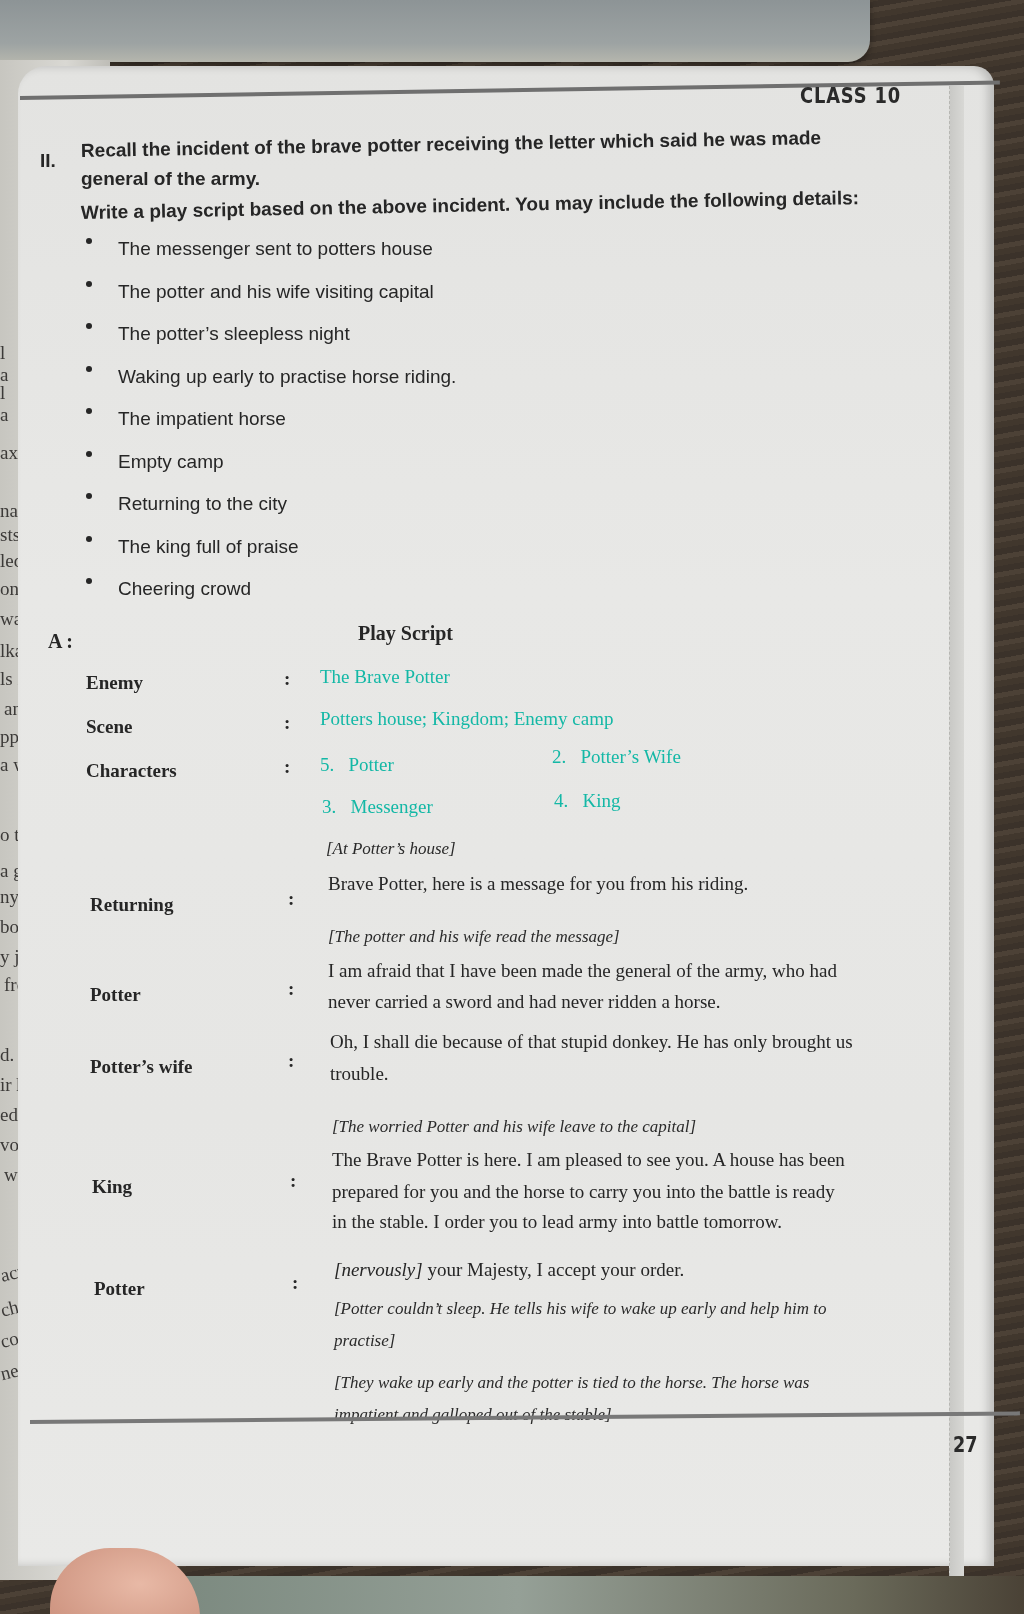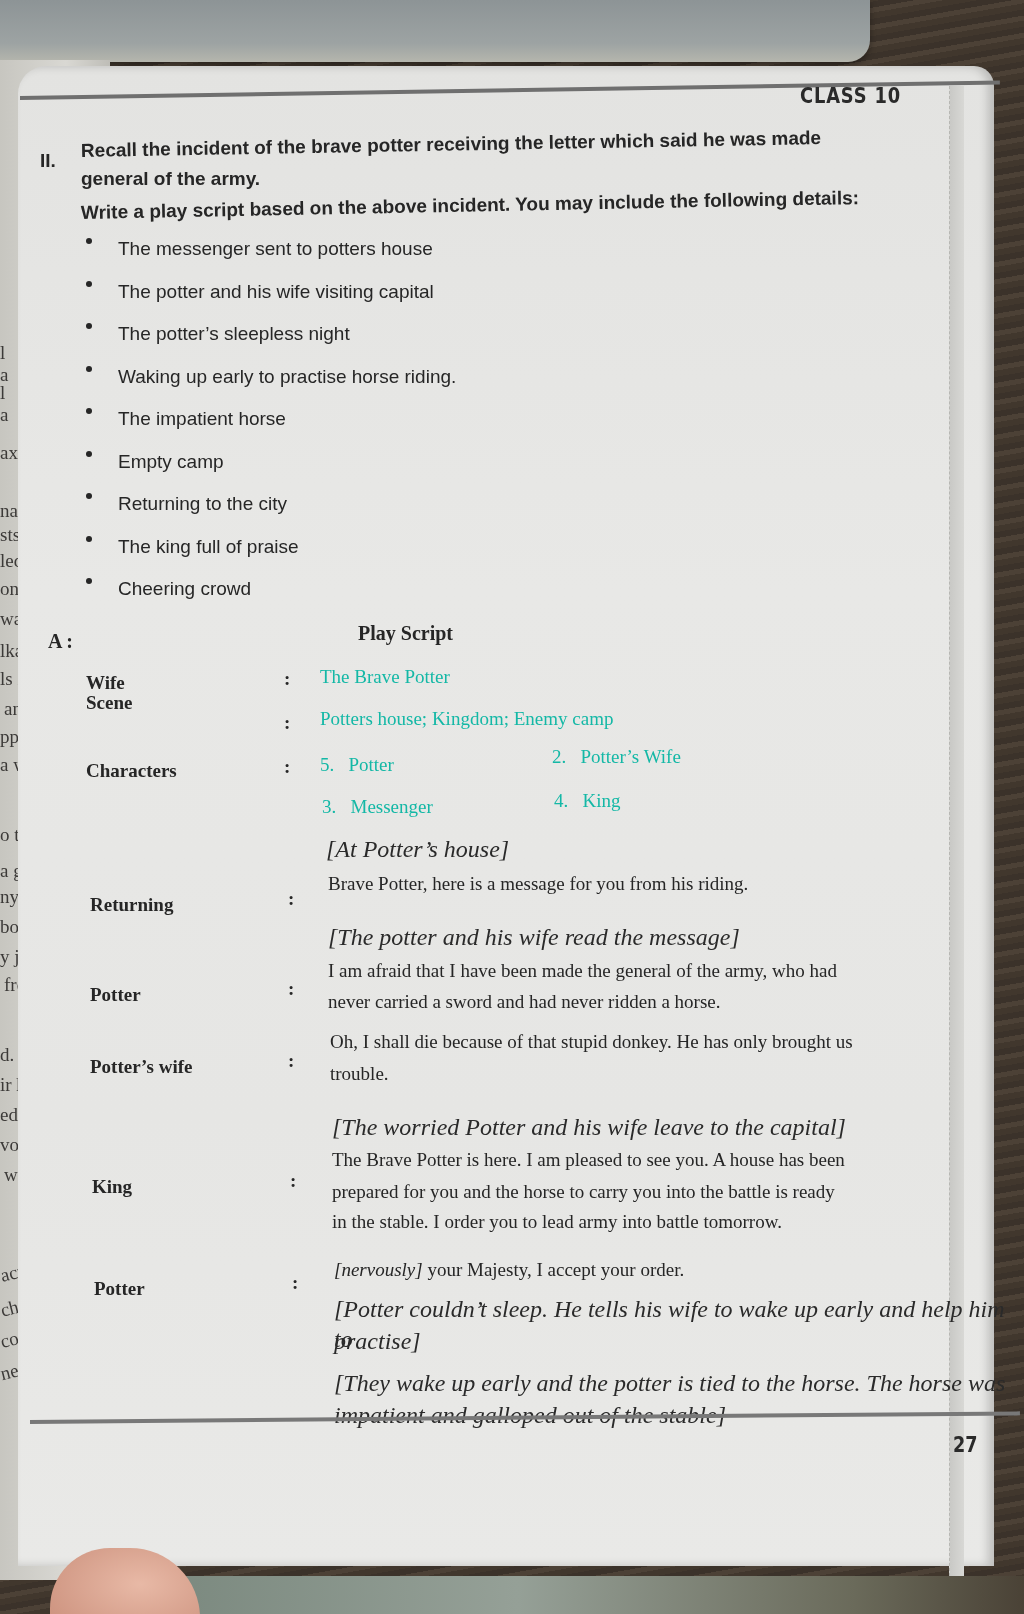--- a/index.html
+++ b/index.html
@@ -42,21 +42,21 @@
     .q-line2 { left:81px; top:168px; }
     .q-instr { left:81px; top:202px; transform:rotate(-1.1deg); transform-origin:left; }
     .bullets { position:absolute; left:86px; top:238px; margin:0; padding:0; list-style:none; font-family:"Liberation Sans", sans-serif; font-size:19px; color:#262626; }
     .bullets li { height:42.5px; display:flex; align-items:flex-start; }
     .bullet-dot { width:6px; height:6px; border-radius:50%; background:#262626; margin-right:26px; display:inline-block; }
     .answer-label { position:absolute; left:48px; top:630px; font-weight:bold; font-size:20px; color:#262626; }
     .script-heading { position:absolute; left:358px; top:622px; font-weight:bold; font-size:20px; color:#262626; }
     .label { position:absolute; font-weight:bold; font-size:19px; color:#262626; }
     .colon { position:absolute; font-weight:bold; font-size:19px; color:#262626; }
     .val { position:absolute; font-size:19px; color:#14b8a6; }
-    .dir { position:absolute; font-style:italic; font-size:24px; color:#2a2a2a; line-height:30px; }
+    .dir { position:absolute; font-style:italic; font-size:17px; color:#2a2a2a; line-height:30px; }
     .line { position:absolute; font-size:19px; color:#262626; line-height:31px; }
     .finger { position:absolute; left:50px; top:1548px; width:150px; height:90px; background:radial-gradient(ellipse at 60% 40%,#e8b9a6,#c88c78); border-radius:60px 70px 0 0; }
     .cloth { position:absolute; left:180px; top:1576px; width:844px; height:40px; background:linear-gradient(90deg,#7c8a80,#95a097 40%,#6a6a5a 80%,#4a4236); }
   </style>
 </head>
 <body>
 
 <div class="wood"></div>
 <div class="top-sheet"></div>
 
@@ -140,25 +140,25 @@
     </li>
   <li>
       <span class="bullet-dot"></span>
       <span>Cheering crowd</span>
     </li>
 </ul>
 
 <span class="answer-label">A :</span>
 <span class="script-heading">Play Script</span>
 
-<span class="label" style="left:86px;top:672px">Wife</span>
+<span class="label" style="left:86px;top:672px">Enemy</span>
 <span class="colon" style="left:284px;top:668px">:</span>
 <span class="val" style="left:320px;top:666px">The Brave Potter</span>
 
-<span class="label" style="left:86px;top:692px">Scene</span>
+<span class="label" style="left:86px;top:716px">Scene</span>
 <span class="colon" style="left:284px;top:712px">:</span>
 <span class="val" style="left:320px;top:708px">Potters house; Kingdom; Enemy camp</span>
 
 <span class="label" style="left:86px;top:760px">Characters</span>
 <span class="colon" style="left:284px;top:756px">:</span>
 <span class="val" style="left:320px;top:754px;white-space:pre">5.   Potter</span>
 <span class="val" style="left:552px;top:746px;white-space:pre">2.   Potter’s Wife</span>
 <span class="val" style="left:322px;top:796px;white-space:pre">3.   Messenger</span>
 <span class="val" style="left:554px;top:790px;white-space:pre">4.   King</span>
 

